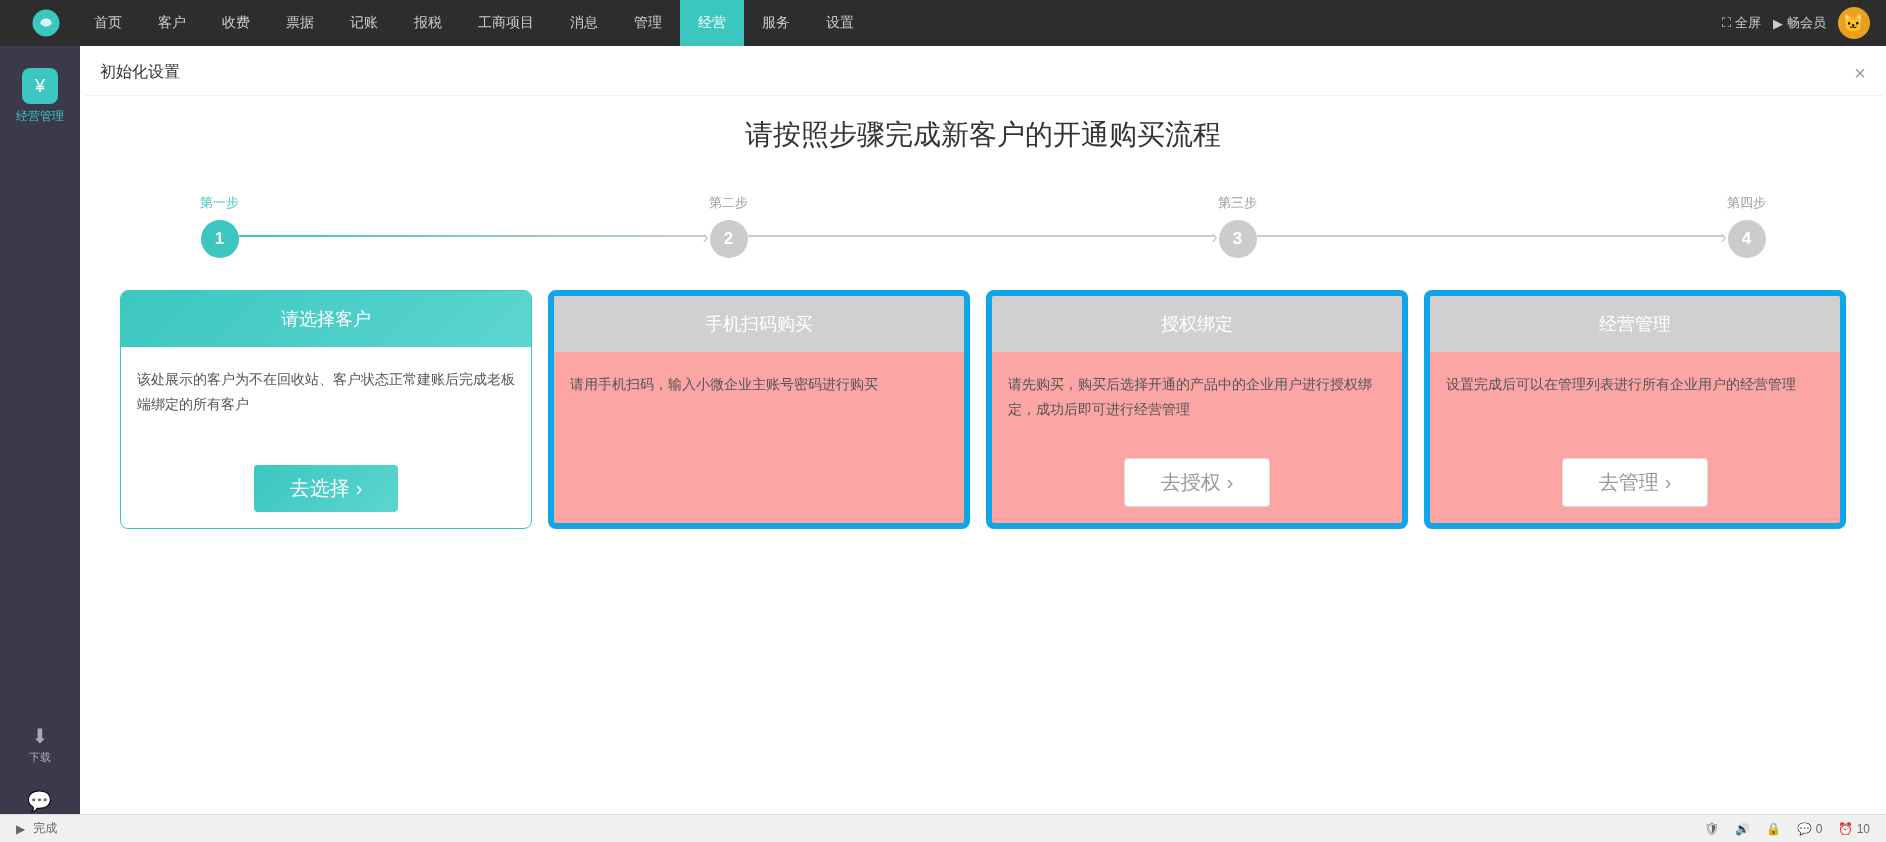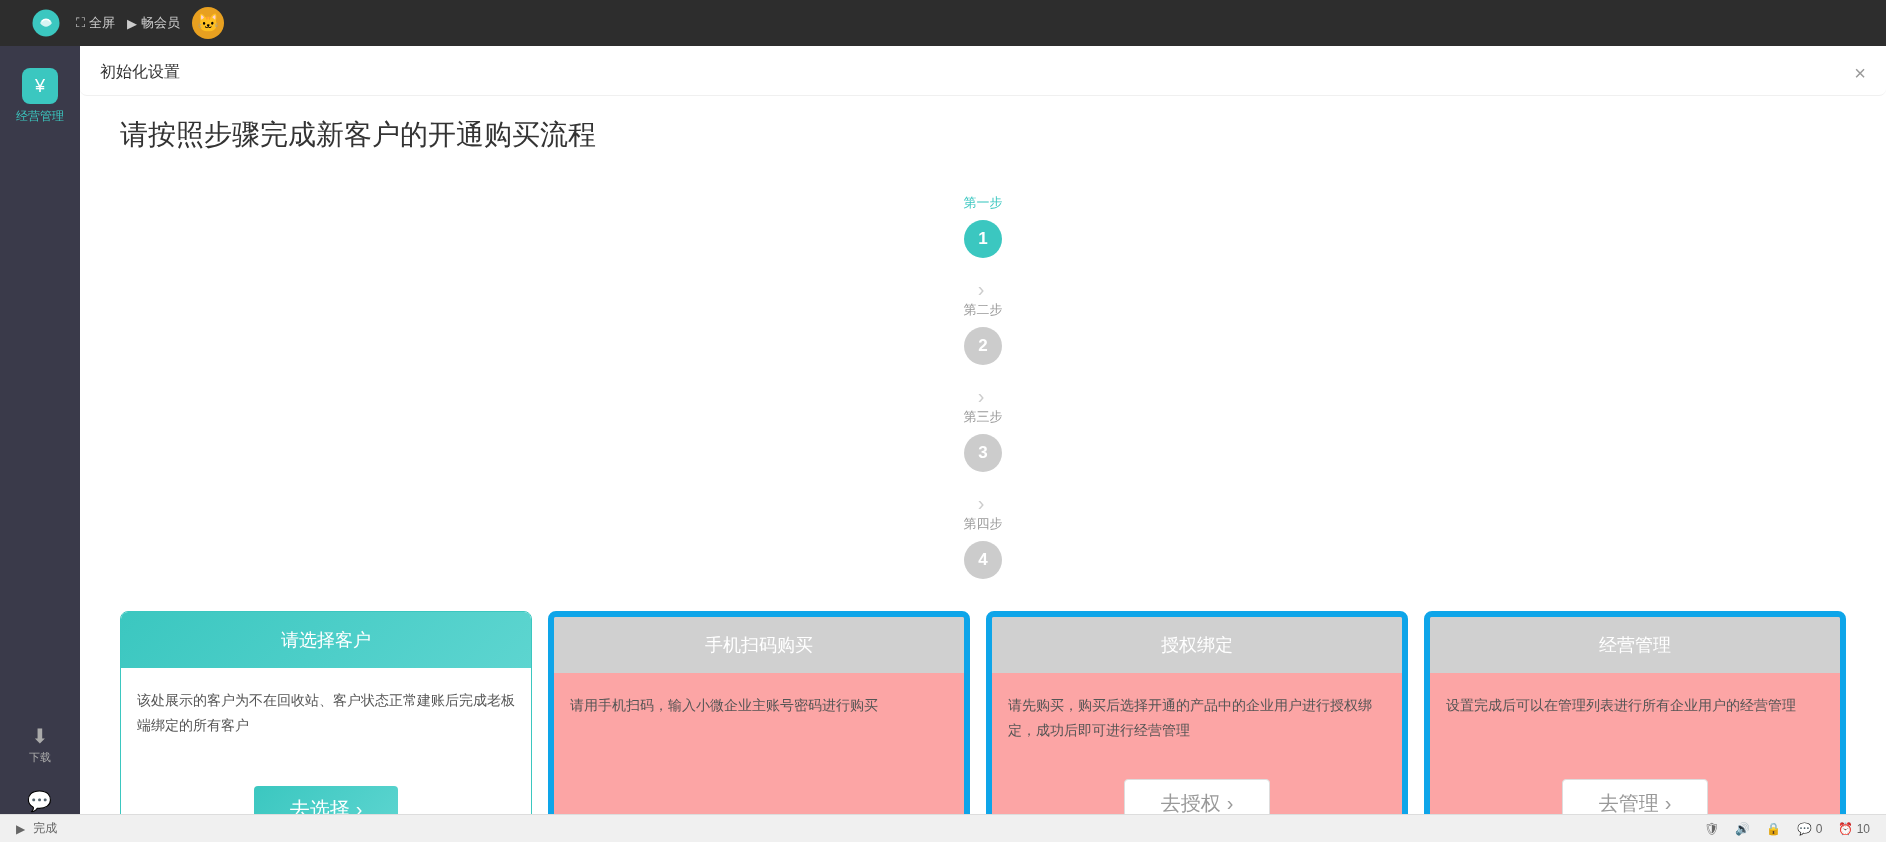--- a/index.html
+++ b/index.html
@@ -144,21 +144,21 @@
       color: #333;
       font-weight: 500;
     }
     .close-btn {
       font-size: 20px;
       color: #999;
       cursor: pointer;
       line-height: 1;
     }
     .steps-headline {
-      text-align: left;
+      text-align: center;
       font-size: 28px;
       color: #333;
       font-weight: 400;
       margin-bottom: 40px;
     }
 
     
     .step-cards {
       display: flex;
       gap: 16px;
@@ -244,21 +244,20 @@
 
     
     .steps-full {
       padding: 20px 40px 0 40px;
     }
     .indicator-row {
       display: flex;
       align-items: center;
       margin-bottom: 20px;
       padding: 0 80px;
-      flex-direction: column;
     }
     .ind-step {
       display: flex;
       flex-direction: column;
       align-items: center;
     }
     .ind-step-label {
       font-size: 13px;
       color: #999;
       margin-bottom: 8px;
@@ -300,20 +299,34 @@
 </head>
 <body>
 
 <div class="topbar">
   <div class="topbar-logo">
     <svg viewBox="0 0 40 40" fill="none">
       <circle cx="20" cy="20" r="18" fill="#3bc7c0"></circle>
       <path d="M12 20 Q20 10 28 20 Q20 30 12 20Z" fill="#fff" opacity="0.8"></path>
       <path d="M14 18 Q20 12 26 18" stroke="#fff" stroke-width="2" fill="none"></path>
     </svg>
+  </div>
+  <div class="topbar-nav">
+    <div class="topbar-nav-item">首页</div>
+    <div class="topbar-nav-item">客户</div>
+    <div class="topbar-nav-item">收费</div>
+    <div class="topbar-nav-item">票据</div>
+    <div class="topbar-nav-item">记账</div>
+    <div class="topbar-nav-item">报税</div>
+    <div class="topbar-nav-item">工商项目</div>
+    <div class="topbar-nav-item">消息</div>
+    <div class="topbar-nav-item">管理</div>
+    <div class="topbar-nav-item active">经营</div>
+    <div class="topbar-nav-item">服务</div>
+    <div class="topbar-nav-item">设置</div>
   </div>
   <div class="topbar-right">
     <div class="topbar-right-item">
       <span>⛶</span>
       <span>全屏</span>
     </div>
     <div class="topbar-right-item">
       <span>▶</span>
       <span>畅会员</span>
     </div>

